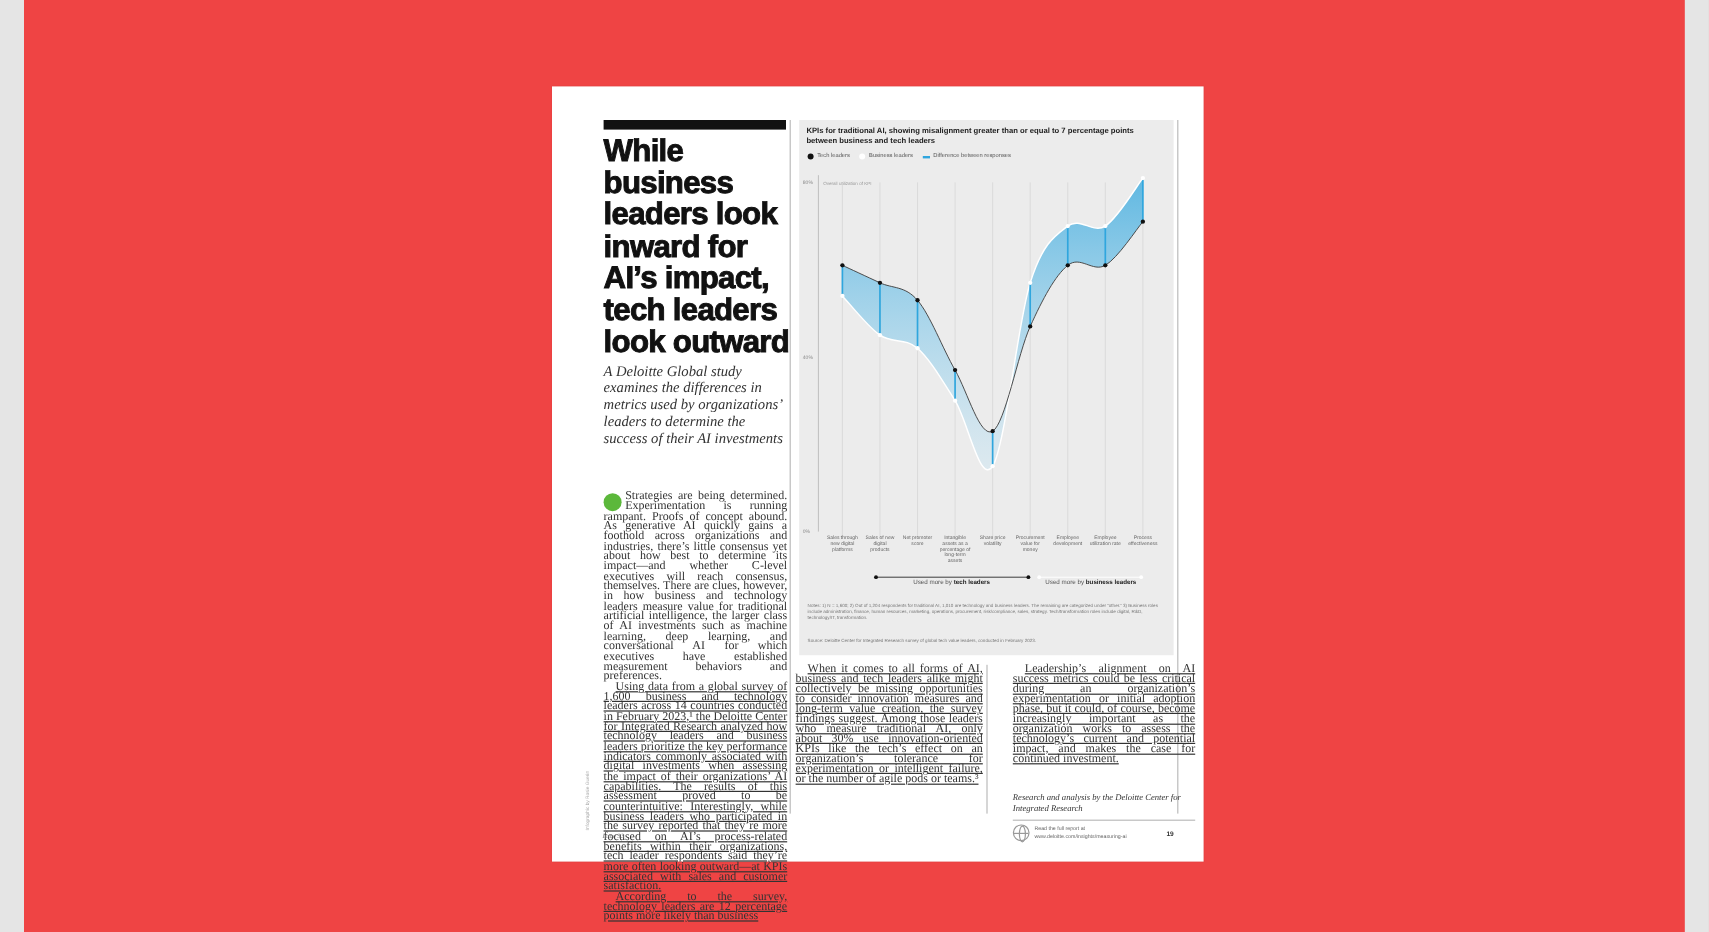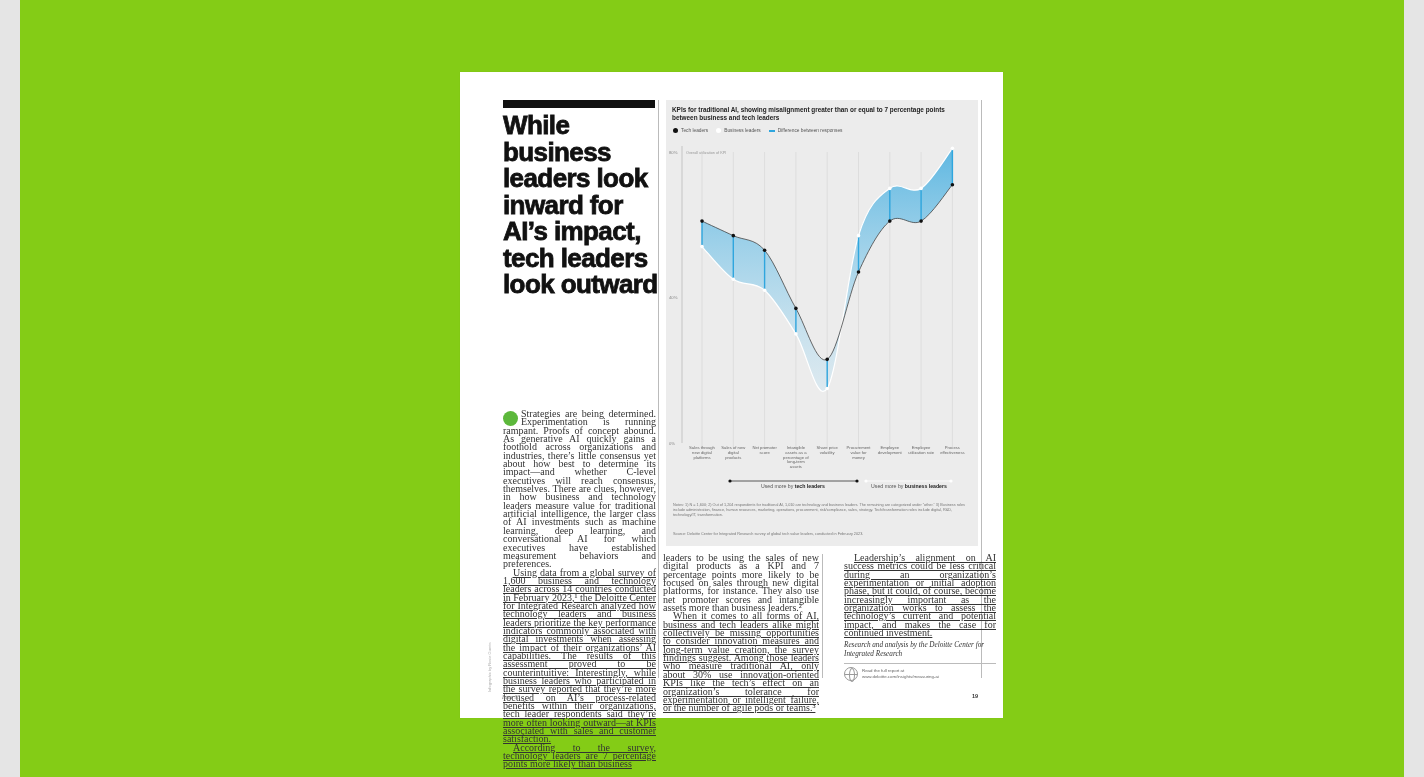--- a/index.html
+++ b/index.html
@@ -1,19 +1,19 @@
 <!DOCTYPE html>
 <html><head>
 <meta charset="utf-8">
 <style>
   * { box-sizing: border-box; margin: 0; padding: 0; }
   html, body { width: 1424px; height: 777px; background: #e5e5e5; overflow: hidden; }
   body { font-family: "Liberation Serif", serif; color: #222; position: relative; }
 
-  .viewer { position: absolute; left: 20px; top: 0; width: 1384px; height: 777px; background: #84cc16; }
+  .viewer { position: absolute; left: 20px; top: 0; width: 1384px; height: 777px; background: #ef4444; }
 
   .page { position: absolute; left: 440px; top: 72px; width: 543px; height: 646px; background: #ffffff; box-shadow: 0 0 1px rgba(0,0,0,0.08); }
 
   
   .left-col { position: absolute; left: 43px; top: 28px; width: 155px; height: 578px; }
   .left-rule { position: absolute; left: 198px; top: 28px; width: 1px; height: 578px; background: #bbb; }
   .topbar { height: 8px; background: #111; width: 152px; }
   .headline { font-family: "Liberation Sans", sans-serif; font-weight: 900; font-size: 26px; line-height: 26.5px; letter-spacing: -0.6px; color: #111; margin-top: 4px; -webkit-text-stroke: 0.8px #111; }
   .deck { font-family: "Liberation Serif", serif; font-style: italic; font-size: 12.2px; line-height: 14px; color: #333; margin-top: 4px; }
 
@@ -45,42 +45,43 @@
 
   .notes { position: absolute; left: 7px; top: 403px; width: 300px; font-family: "Liberation Sans", sans-serif; font-size: 3.8px; line-height: 5px; color: #777; }
   .source { position: absolute; left: 7px; top: 432px; width: 300px; font-family: "Liberation Sans", sans-serif; font-size: 3.8px; line-height: 5px; color: #777; }
 
   .chart-right-rule { position: absolute; left: 521px; top: 28px; width: 1px; height: 578px; background: #bbb; }
 
   
   .mid-col { position: absolute; left: 203px; top: 482px; width: 156px; }
   .mid-rule { position: absolute; left: 362px; top: 482px; width: 1px; height: 124px; background: #bbb; }
   .right-col { position: absolute; left: 384px; top: 482px; width: 152px; }
-  .research { font-family: "Liberation Serif", serif; font-style: italic; font-size: 7.2px; line-height: 8.4px; color: #333; margin-top: 4px; padding-bottom: 5px; border-bottom: 1px solid #bbb; }
+  .research { font-family: "Liberation Serif", serif; font-style: italic; font-size: 7.2px; line-height: 8.4px; color: #333; margin-top: 24px; padding-bottom: 5px; border-bottom: 1px solid #bbb; }
   .readmore { display: flex; align-items: center; gap: 4px; margin-top: 3px; font-family: "Liberation Sans", sans-serif; font-size: 4.4px; line-height: 6px; color: #666; }
   .globe { width: 14px; height: 14px; border: 1px solid #999; border-radius: 50%; position: relative; flex-shrink: 0; }
   .globe::before { content: ""; position: absolute; left: 4px; top: 0; width: 4px; height: 12px; border: 1px solid #999; border-radius: 50%; }
   .globe::after { content: ""; position: absolute; left: 0; top: 6px; width: 12px; height: 1px; background: #999; }
 
   .footer-issue { position: absolute; left: 42px; top: 622px; font-family: "Liberation Serif", serif; font-style: italic; font-size: 5.5px; color: #777; }
   .footer-page { position: absolute; left: 512px; top: 621px; font-family: "Liberation Sans", sans-serif; font-weight: 700; font-size: 5.5px; color: #333; }
 </style>
 </head>
 <body>
 
 <div class="viewer">
   <div class="page">
 
     <div class="left-col">
       <div class="topbar"></div>
       <h1 class="headline">While business leaders look inward for AI’s impact, tech leaders look outward</h1>
+      <p class="deck">A Deloitte Global study examines the differences in metrics used by organizations’ leaders to determine the success of their AI investments</p>
       <div class="lc-body body-text">
         <p><span class="dropcap"></span><span>Strategies are being determined. Experimentation is running rampant. Proofs of concept abound. As generative AI quickly gains a foothold across organizations and industries, there’s little consensus yet about how best to determine its impact—and whether C-level executives will reach consensus, themselves. There are clues, however, in how business and technology leaders measure value for traditional artificial intelligence, the larger class of AI investments such as machine learning, deep learning, and conversational AI for which executives have established measurement behaviors and preferences.</span></p>
         <p class="indent">Using data from a global survey of 1,600 business and technology leaders across 14 countries conducted in February 2023,¹ the Deloitte Center for Integrated Research analyzed how technology leaders and business leaders prioritize the key performance indicators commonly associated with digital investments when assessing the impact of their organizations’ AI capabilities. The results of this assessment proved to be counterintuitive: Interestingly, while business leaders who participated in the survey reported that they’re more focused on AI’s process-related benefits within their organizations, tech leader respondents said they’re more often looking outward—at KPIs associated with sales and customer satisfaction.</p>
-        <p class="indent">According to the survey, technology leaders are 7 percentage points more likely than business</p>
+        <p class="indent">According to the survey, technology leaders are 12 percentage points more likely than business</p>
       </div>
     </div>
     <div class="left-rule"></div>
     <div class="credit">
         <span>Infographic by Rosie Guerin</span>
       </div>
 
     <div class="chart-panel">
       <div class="chart-title">KPIs for traditional AI, showing misalignment greater than or equal to 7 percentage points between business and tech leaders</div>
       <div class="legend">
@@ -173,21 +174,20 @@
       </svg>
       <div class="used-tech" style="top:383px;left:77px"><span>Used more by </span><b>tech leaders</b></div>
       <div class="used-biz" style="top:383px;left:193px"><span>Used more by </span><b>business leaders</b></div>
 
       <div class="notes">Notes: 1) N = 1,600; 2) Out of 1,204 respondents for traditional AI, 1,010 are technology and business leaders. The remaining are categorized under “other.” 3) Business roles include administration, finance, human resources, marketing, operations, procurement, risk/compliance, sales, strategy. Tech/transformation roles include digital, R&amp;D, technology/IT, transformation.</div>
       <div class="source">Source: Deloitte Center for Integrated Research survey of global tech value leaders, conducted in February 2023.</div>
     </div>
     <div class="chart-right-rule"></div>
 
     <div class="mid-col body-text">
-      <p>leaders to be using the sales of new digital products as a KPI and 7 percentage points more likely to be focused on sales through new digital platforms, for instance. They also use net promoter scores and intangible assets more than business leaders.²</p>
       <p class="indent">When it comes to all forms of AI, business and tech leaders alike might collectively be missing opportunities to consider innovation measures and long-term value creation, the survey findings suggest. Among those leaders who measure traditional AI, only about 30% use innovation-oriented KPIs like the tech’s effect on an organization’s tolerance for experimentation or intelligent failure, or the number of agile pods or teams.³</p>
     </div>
     <div class="mid-rule"></div>
 
     <div class="right-col">
       <div class="body-text">
           <p class="indent">Leadership’s alignment on AI success metrics could be less critical during an organization’s experimentation or initial adoption phase, but it could, of course, become increasingly important as the organization works to assess the technology’s current and potential impact, and makes the case for continued investment.</p>
         </div>
       <p class="research">Research and analysis by the Deloitte Center for Integrated Research</p>
       <div class="readmore">

